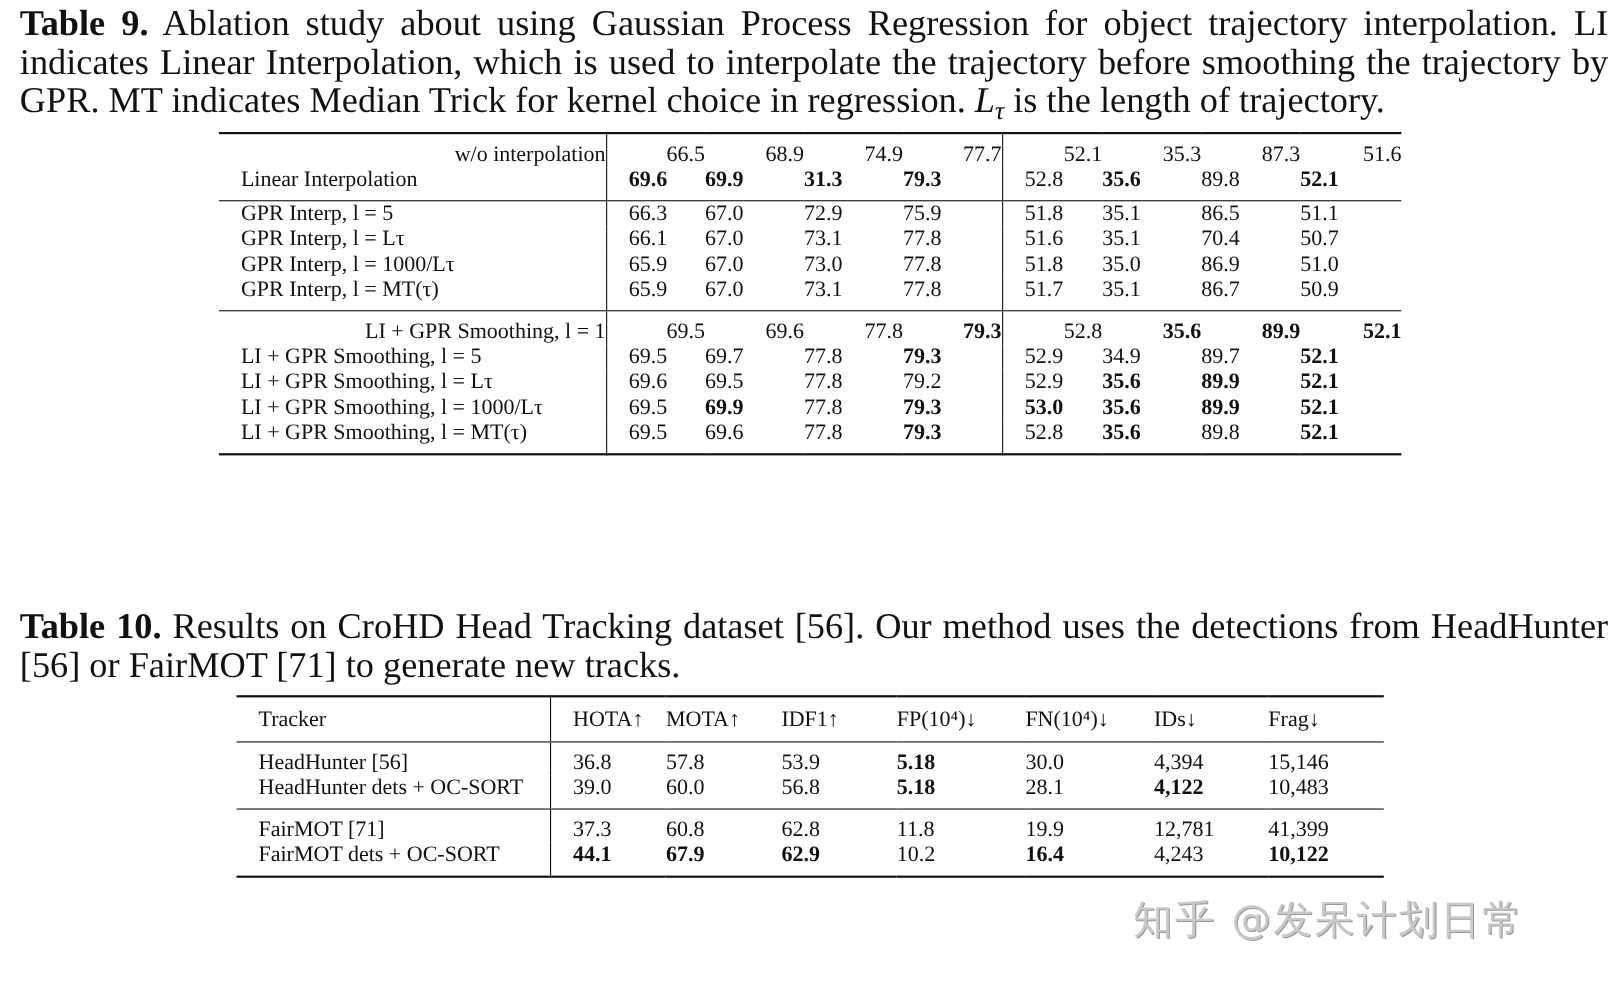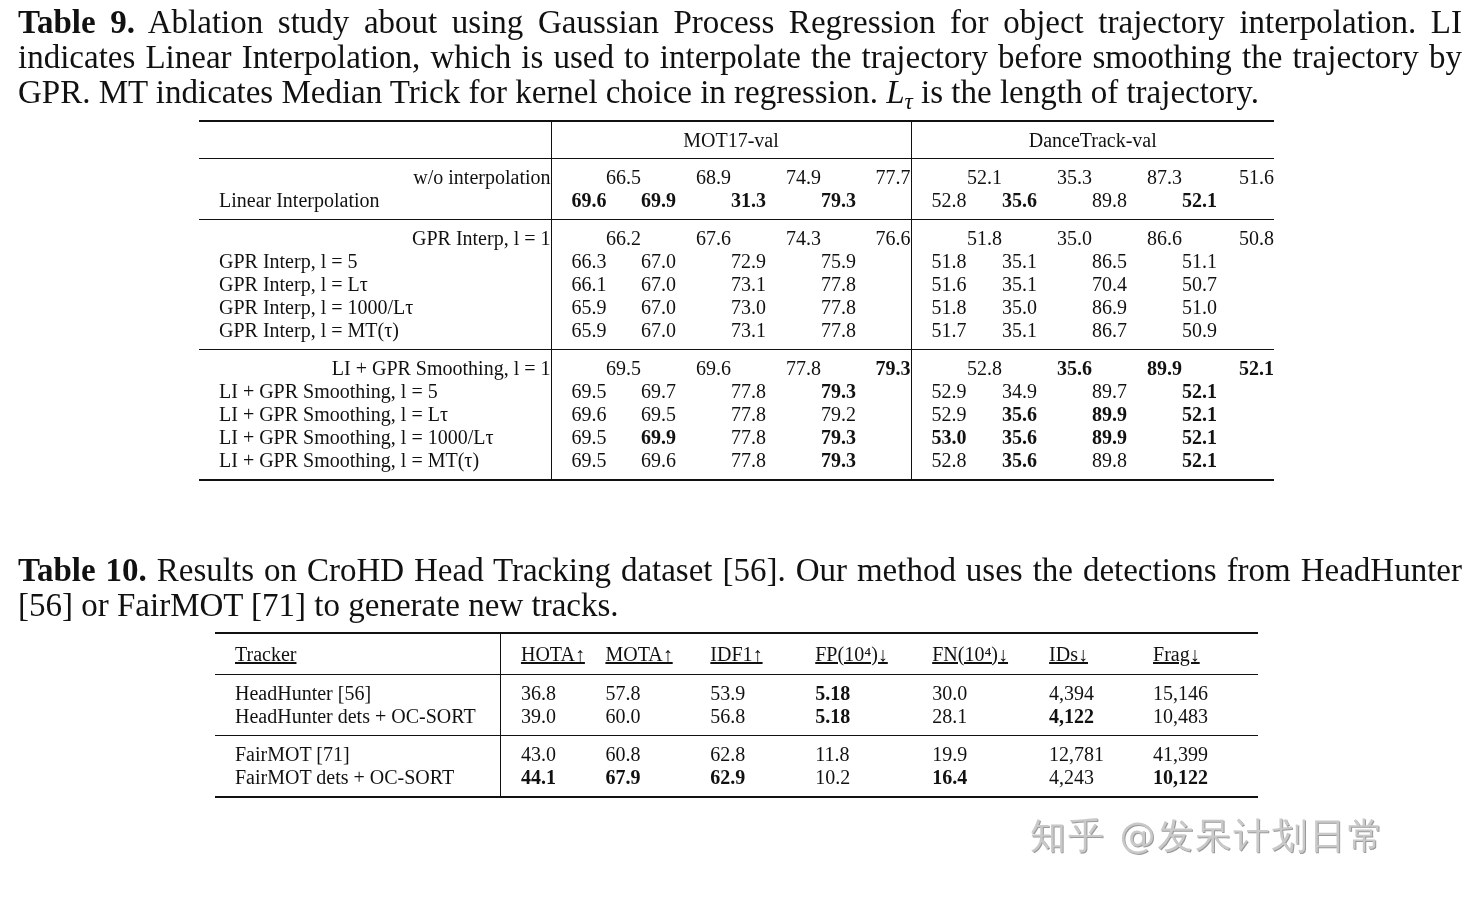--- a/index.html
+++ b/index.html
@@ -33,21 +33,21 @@
   #t9 tr.last td { padding-bottom: 7px; }
   #t9 tr.grpend td { border-bottom: 1.5px solid #111; margin-top: 32px; }
   .center { text-align: center; }
 
   
   #t10 { left: 215px; top: 632px; width: 1043px; border-top: 2.5px solid #111; border-bottom: 2.5px solid #111; }
   #t10 td { height: 23px; }
   #t10 .c0 { padding-left: 20px; width: 265px; }
   #t10 .sep { border-left: 1.5px solid #111; }
   #t10 .c1 { padding-left: 20px; }
-  #t10 tr.hdr td { height: 40px; border-bottom: 1.5px solid #111; text-decoration: underline; }
+  #t10 tr.hdr td { height: 40px; border-bottom: 1.5px solid #111; }
   #t10 tr.first td { padding-top: 7px; }
   #t10 tr.last td { padding-bottom: 7px; }
   #t10 tr.grpend td { border-bottom: 1.5px solid #111; }
 
   .watermark {
     position: absolute; left: 1030px; top: 812px;
     font-family: "DejaVu Sans", sans-serif; font-size: 36px; color: #c9c9c9;
     letter-spacing: 2px; text-shadow: 1px 1px 0 #9a9a9a;
   }
 </style>
@@ -67,25 +67,20 @@
       <col style="width:90px">
       <col style="width:90px">
       <col style="width:90px">
       <col style="width:90px">
     <col style="width:91px">
       <col style="width:90px">
       <col style="width:90px">
       <col style="width:92px">
   </colgroup>
   <tbody>
-      <tr class="hdr1">
-    <td class="c0"></td>
-    <td class="sep center" colspan="4">MOT17-val</td>
-    <td class="sep center" colspan="4">DanceTrack-val</td>
-  </tr>
   </tbody>
     <tbody id="t9body">
       <tr class="first">
         <td class="c0">w/o interpolation</td>
         <td class="sep c1">66.5</td>
         <td class="">68.9</td>
         <td class="">74.9</td>
         <td class="">77.7</td>
         <td class="sep c5">52.1</td>
         <td class="">35.3</td>
@@ -95,31 +90,20 @@
       <tr class="last grpend">
         <td class="c0">Linear Interpolation</td>
         <td class="sep c1 bold">69.6</td>
         <td class="bold">69.9</td>
         <td class="bold">31.3</td>
         <td class="bold">79.3</td>
         <td class="sep c5">52.8</td>
         <td class="bold">35.6</td>
         <td class="">89.8</td>
         <td class="bold">52.1</td>
-      </tr>
-      <tr class="first">
-        <td class="c0">GPR Interp, l = 1</td>
-        <td class="sep c1">66.2</td>
-        <td class="">67.6</td>
-        <td class="">74.3</td>
-        <td class="">76.6</td>
-        <td class="sep c5">51.8</td>
-        <td class="">35.0</td>
-        <td class="">86.6</td>
-        <td class="">50.8</td>
       </tr>
       <tr class="">
         <td class="c0">GPR Interp, l = 5</td>
         <td class="sep c1">66.3</td>
         <td class="">67.0</td>
         <td class="">72.9</td>
         <td class="">75.9</td>
         <td class="sep c5">51.8</td>
         <td class="">35.1</td>
         <td class="">86.5</td>
@@ -260,21 +244,21 @@
         <td class="sep c1">39.0</td>
         <td class="">60.0</td>
         <td class="">56.8</td>
         <td class="bold">5.18</td>
         <td class="">28.1</td>
         <td class="bold">4,122</td>
         <td class="">10,483</td>
       </tr>
       <tr class="first">
         <td class="c0">FairMOT [71]</td>
-        <td class="sep c1">43.0</td>
+        <td class="sep c1">37.3</td>
         <td class="">60.8</td>
         <td class="">62.8</td>
         <td class="">11.8</td>
         <td class="">19.9</td>
         <td class="">12,781</td>
         <td class="">41,399</td>
       </tr>
       <tr class="last">
         <td class="c0">FairMOT dets + OC-SORT</td>
         <td class="sep c1 bold">44.1</td>

